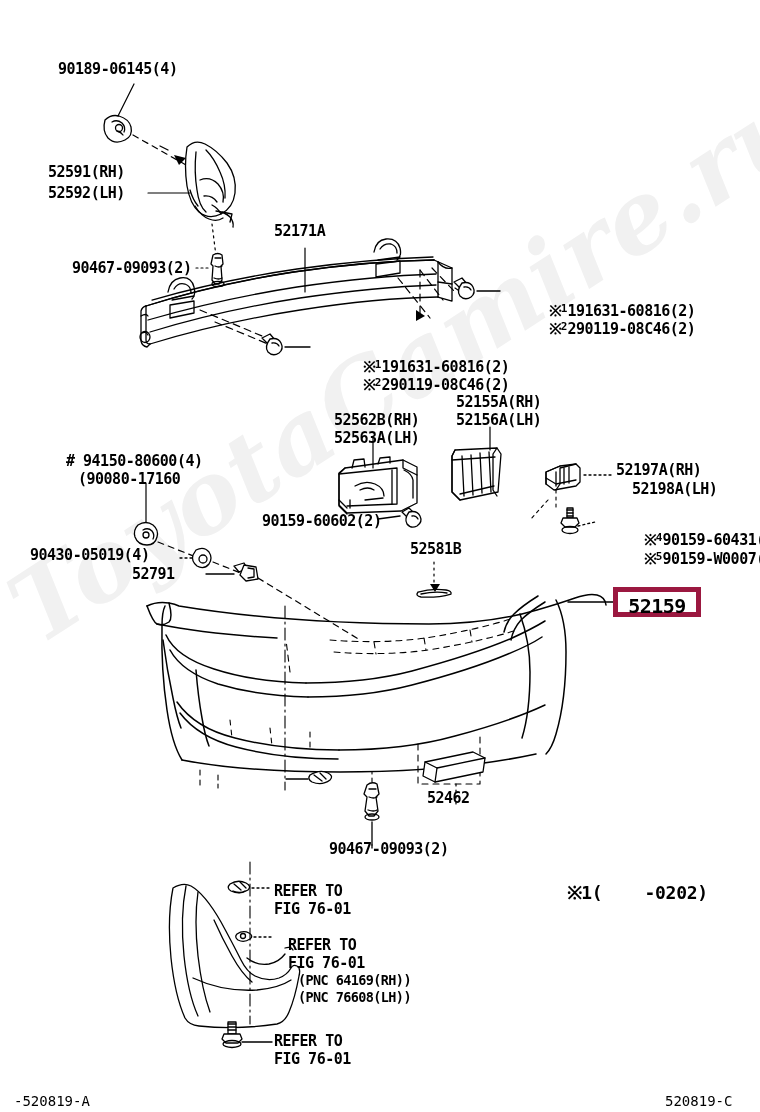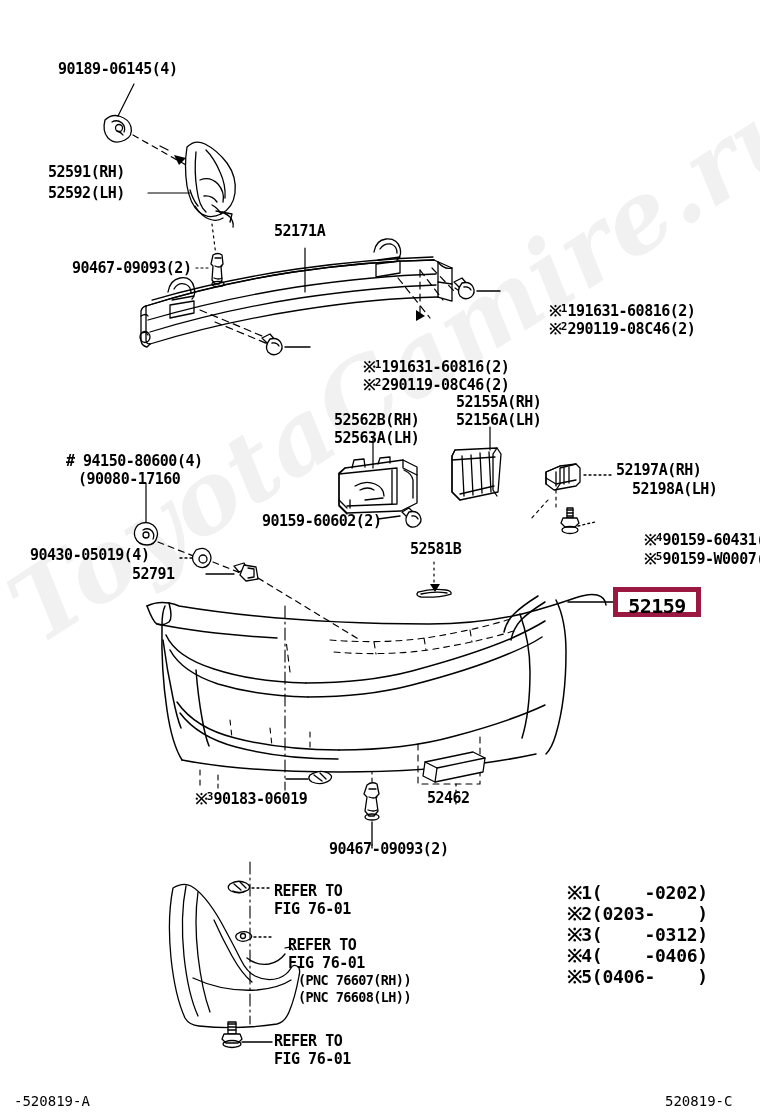--- a/index.html
+++ b/index.html
@@ -490,53 +490,38 @@
     <div class="lbl" style="left:593px; top:530px;">
       <span class="mk">※</span><span class="sup">5</span><span>90159-W0007(2)</span>
     </div>
 
     <div class="lbl" style="left:66px; top:452px;"># 94150-80600(4)</div>
     <div class="lbl" style="left:78px; top:470px;">(90080-17160</div>
 
     <div class="lbl" style="left:30px; top:546px;">90430-05019(4)</div>
     <div class="lbl" style="left:132px; top:565px;">52791</div>
 
-    <div class="lbl" style="left:144px; top:770px;">
-      <span class="mk">※</span><span class="sup">3</span><span>90183-06019</span>
-    </div>
 
     <div class="lbl" style="left:329px; top:840px;">90467-09093(2)</div>
 
     <div class="lbl" style="left:427px; top:789px;">52462</div>
 
     <div class="lbl" style="left:274px; top:882px;"><span>REFER TO</span></div>
     <div class="lbl" style="left:274px; top:900px;"><span>FIG 76-01</span></div>
 
     <div class="lbl" style="left:288px; top:936px;"><span>REFER TO</span></div>
     <div class="lbl" style="left:288px; top:954px;"><span>FIG 76-01</span></div>
-    <div class="lbl small" style="left:298px; top:972px;">(PNC 76607(RH))</div>
+    <div class="lbl small" style="left:298px; top:972px;">(PNC 64169(RH))</div>
     <div class="lbl small" style="left:298px; top:989px;">(PNC 76608(LH))</div>
 
     <div class="lbl" style="left:274px; top:1032px;"><span>REFER TO</span></div>
     <div class="lbl" style="left:274px; top:1050px;"><span>FIG 76-01</span></div>
 
     <div class="lbl legend" style="left:504px; top:861px;">
       <span class="mk">※</span><span>1</span><span>(    -0202)</span>
-    </div>
-    <div class="lbl legend" style="left:504px; top:882px;">
-      <span class="mk">※</span><span>2</span><span>(0203-    )</span>
-    </div>
-    <div class="lbl legend" style="left:504px; top:903px;">
-      <span class="mk">※</span><span>3</span><span>(    -0312)</span>
-    </div>
-    <div class="lbl legend" style="left:504px; top:924px;">
-      <span class="mk">※</span><span>4</span><span>(    -0406)</span>
-    </div>
-    <div class="lbl legend" style="left:504px; top:945px;">
-      <span class="mk">※</span><span>5</span><span>(0406-    )</span>
     </div>
 
     <div class="lbl footer" style="left:14px; top:1092px;">-520819-A</div>
     <div class="lbl footer" style="left:665px; top:1092px;">520819-C</div>
   </div>
 
   <div id="hl-box">
     <div class="hl-text">52159</div>
   </div>
 

